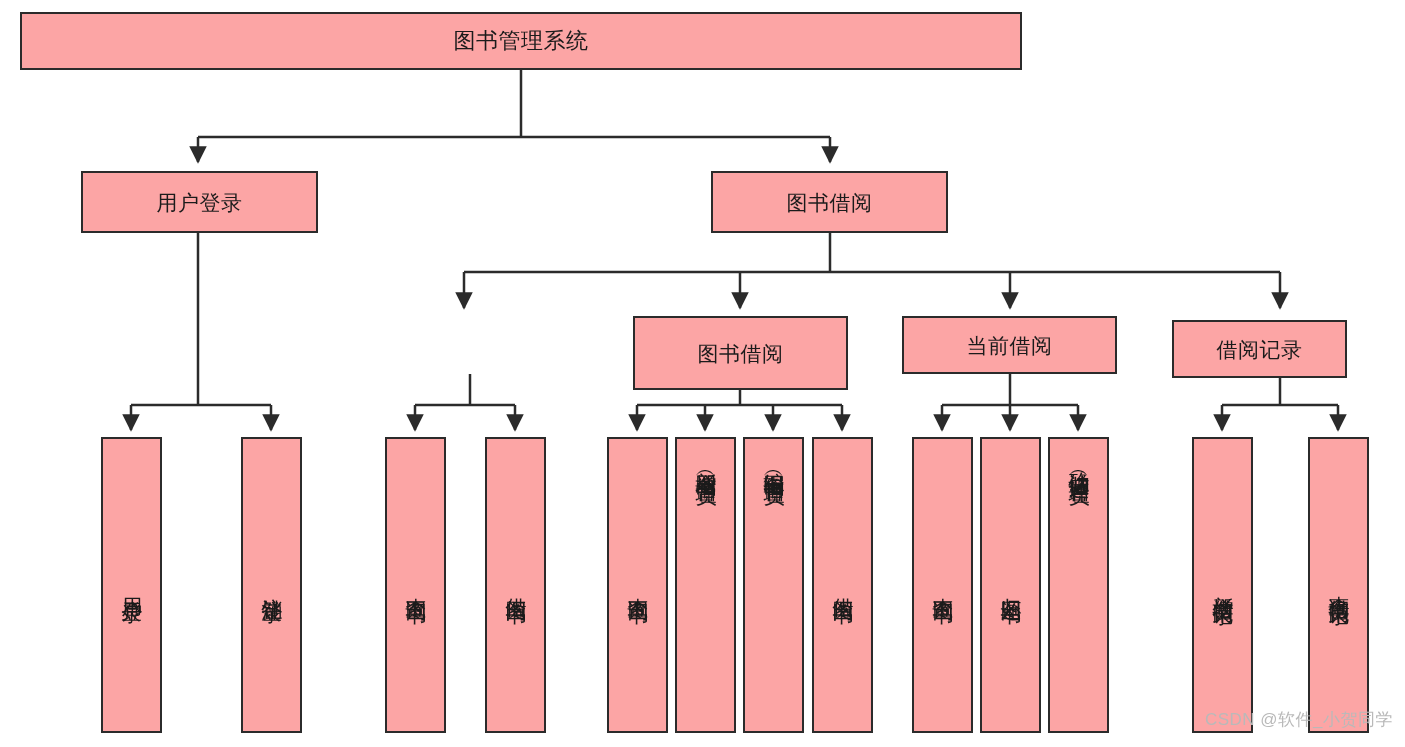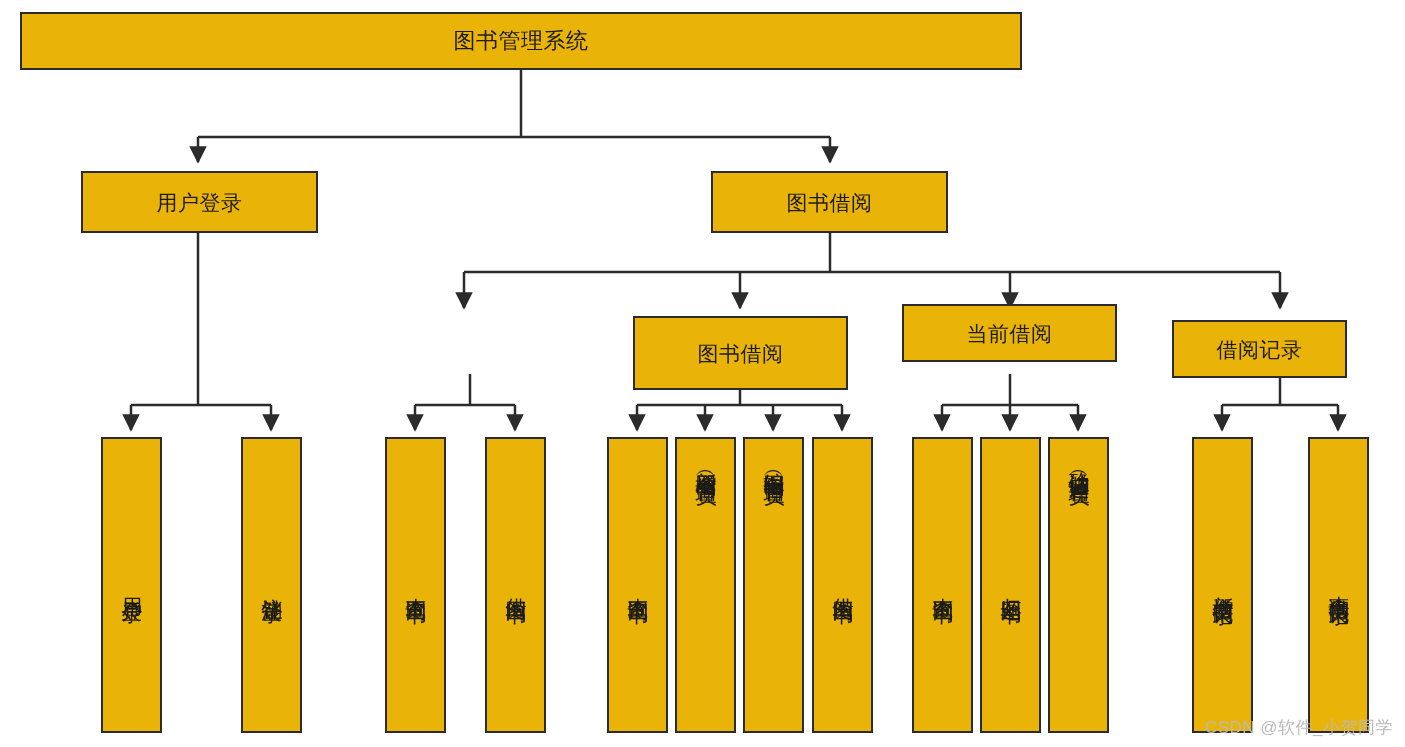--- a/index.html
+++ b/index.html
@@ -22,21 +22,21 @@
   svg#connectors {
     position: absolute;
     left: 0;
     top: 0;
     width: 1405px;
     height: 747px;
   }
   .node {
     position: absolute;
     box-sizing: border-box;
-    background: #eab308;
+    background: #fca5a5;
     border: 2px solid #2b2b2b;
     display: flex;
     align-items: center;
     justify-content: center;
     z-index: 3;
   }
   .node .label {
     color: #1b1b1b;
     letter-spacing: 0.5px;
     white-space: nowrap;
@@ -61,21 +61,21 @@
     letter-spacing: 2px;
     white-space: nowrap;
   }
   .node.vertical.centered {
     align-items: center;
     padding-top: 0;
   }
   #watermark {
     position: absolute;
     right: 12px;
-    bottom: 8px;
+    bottom: 16px;
     font-size: 17px;
     color: #b9b9b9;
     letter-spacing: 0.5px;
     z-index: 5;
     user-select: none;
   }
 </style>
 </head>
 <body>
 
@@ -141,21 +141,21 @@
 
   <div class="node horizontal" style="left:711px; top:171px; width:237px; height:62px;">
     <span class="label">图书借阅</span>
   </div>
 
 
   <div class="node horizontal" style="left:633px; top:316px; width:215px; height:74px;">
     <span class="label">图书借阅</span>
   </div>
 
-  <div class="node horizontal" style="left:902px; top:304px; width:215px; height:58px;">
+  <div class="node horizontal" style="left:902px; top:316px; width:215px; height:58px;">
     <span class="label">当前借阅</span>
   </div>
 
   <div class="node horizontal" style="left:1172px; top:320px; width:175px; height:58px;">
     <span class="label">借阅记录</span>
   </div>
 
   <div class="node vertical centered" style="left:101px; top:437px; width:61px; height:296px;">
     <span class="label">用户登录</span>
   </div>

